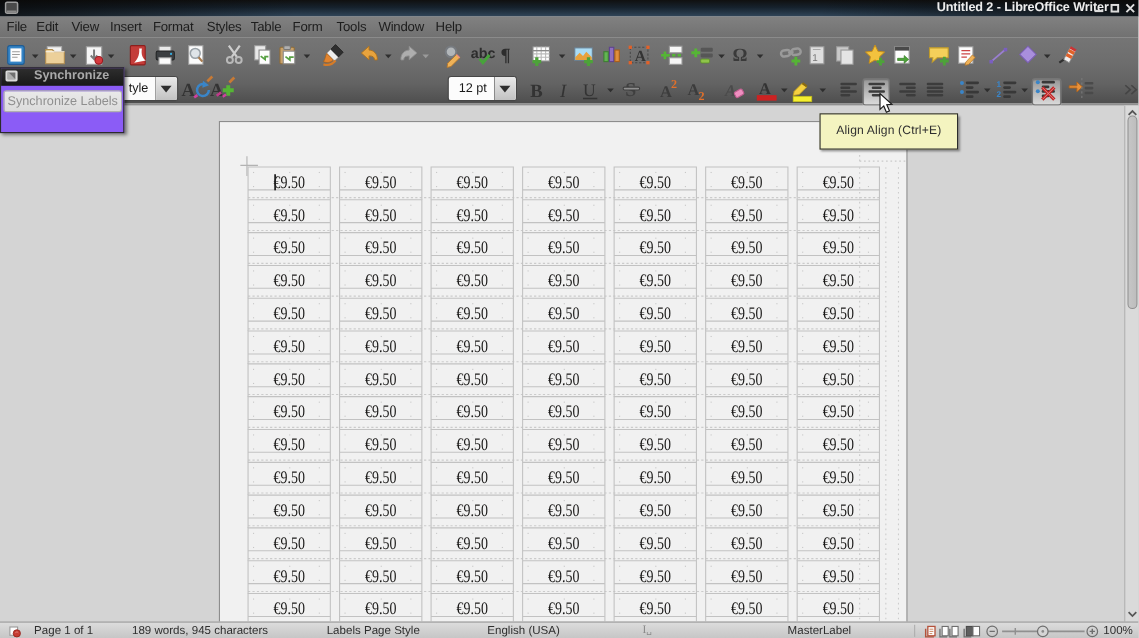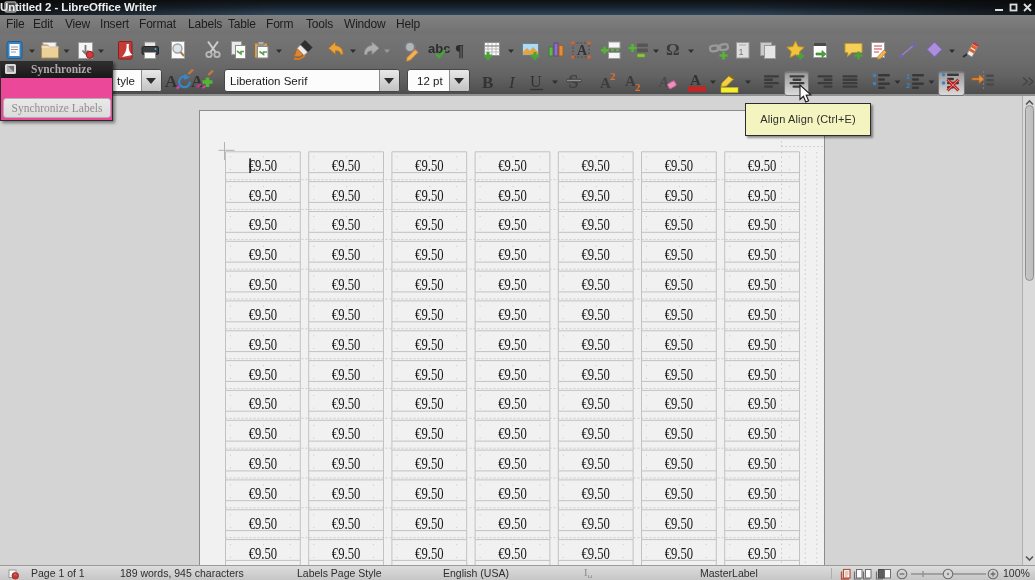--- a/index.html
+++ b/index.html
@@ -1,21 +1,21 @@
 <!DOCTYPE html>
 <html><head><meta charset="utf-8"><title>Untitled 2 - LibreOffice Writer</title>
 <style>
 * { margin:0; padding:0; box-sizing:border-box; }
 html,body { width:1035px; height:580px; overflow:hidden; }
 body { font-family:"Liberation Sans", sans-serif; position:relative; background:#d4d4d4; }
 #titlebar { position:absolute; left:0; top:0; width:1035px; height:15px;
   background:linear-gradient(90deg, rgba(8,8,8,0.75), rgba(8,8,8,0) 26%, rgba(8,8,8,0) 72%, rgba(8,8,8,0.75)),
              linear-gradient(180deg, #101010 0%, #16222d 45%, #31465a 100%);
   color:#ededed; }
-#titlebar .t { position:absolute; left:0; width:1008px; top:1px; text-align:left; font-size:11.5px; font-weight:bold; letter-spacing:-0.1px; }
+#titlebar .t { position:absolute; left:0; width:1008px; top:1px; text-align:right; font-size:11.5px; font-weight:bold; letter-spacing:-0.1px; }
 #menubar { position:absolute; left:0; top:15px; width:1035px; height:19px;
   background:linear-gradient(180deg,#818181,#717171); color:#1d1d1d; font-size:12px; letter-spacing:-0.2px; }
 #toolbars { position:absolute; left:0; top:34px; width:1035px; height:62px;
   background:linear-gradient(180deg,#757575 0%, #6d6d6d 40%, #636363 70%, #4e4e4e 100%);
   border-bottom:2px solid #909090;padding-left:14px; }
 #tb1 { position:absolute; left:0; top:0; }
 #tb2 { position:absolute; left:0; top:30px; }
 .combo { position:absolute; top:35px; height:23px; background:#fcfcfc; border:1px solid #464646; border-radius:3px; overflow:hidden; }
 .combo .txt { position:absolute; left:5px; top:5px; font-size:11.5px; letter-spacing:0; color:#1a1a1a; white-space:nowrap; }
 .combo .btn { position:absolute; right:0; top:0; bottom:0; width:20px; background:linear-gradient(180deg,#e9e9e9,#c2c2c2);
@@ -24,27 +24,27 @@
 .pressedbtn { position:absolute; top:37px; height:25px; background:linear-gradient(180deg,#979797,#b5b5b5 45%,#dadada);
   border:1px solid #757575; border-radius:3px; box-shadow:0 1px 0 rgba(255,255,255,0.25), inset 0 1px 1px rgba(0,0,0,0.2); }
 #docarea { position:absolute; left:0; top:96px; width:1035px; height:469px; background:#d4d4d4; }
 #vscroll { position:absolute; right:0; top:0; width:13px; height:469px; background:#dadada; border-left:1px solid #b0b0b0; }
 #vthumb { position:absolute; left:1.5px; top:9px; width:9px; height:176px; background:linear-gradient(90deg,#c6c6c6,#bdbdbd); border:1px solid #8f8f8f; border-radius:5px; }
 #statusbar { position:absolute; left:0; top:565px; width:1035px; height:15px;
   background:linear-gradient(180deg,#dcdcdc,#c6c6c6); border-top:1px solid #9b9b9b;
   font-size:10.5px; color:#2e2e2e; }
 #statusbar span { top:1px; white-space:nowrap; }
 #syncwin { position:absolute; left:0px; top:61px; width:113px; height:60px; z-index:50;
-  background:#ec4899; border:1px solid #2c2c2c; box-shadow:2px 2px 3px rgba(0,0,0,0.45);font-family:Liberation Serif, serif; }
+  background:#8b5cf6; border:1px solid #2c2c2c; box-shadow:2px 2px 3px rgba(0,0,0,0.45); }
 #syncwin .tbar { position:absolute; left:0; top:0; right:0; height:16px; background:linear-gradient(180deg,#2e2e2e,#181818); }
 #syncwin .tbar .tt { position:absolute; left:30px; top:0.5px; font-size:11.5px; font-weight:bold; color:#a9a9a9; }
 #syncwin .tbar .ic { position:absolute; left:4px; top:2px; width:11px; height:10px; border:2px solid #dadada; border-radius:1.5px; background:#707070; }
 #syncwin .tbar .ic:after { content:""; position:absolute; left:0; bottom:0; width:0; height:0; border-left:7px solid #adadad; border-top:7px solid transparent; }
 #syncbtn { position:absolute; left:2px; top:20px; width:108px; height:20px; background:linear-gradient(180deg,#e9e9e9,#dcdcdc);
-  border:1px solid #b0b0b0; border-radius:3px; font-size:11.5px; color:#8f8f8f; text-align:center; line-height:19.5px;margin-top:16px; }
+  border:1px solid #b0b0b0; border-radius:3px; font-size:11.5px; color:#8f8f8f; text-align:center; line-height:19.5px; }
 #tooltip { position:absolute; left:745px; top:103px; width:126px; height:33px; z-index:55;
   background:#f4f4c0; border:1px solid #2c2c2c; box-shadow:1.5px 2px 2px rgba(0,0,0,0.4);
   font-size:11px; letter-spacing:0.15px; color:#2e2e2e; text-align:center; line-height:31px; }
 #winbtns { position:absolute; right:0px; top:2px; width:42px; height:11px; }
 </style></head>
 <body>
 <div id="titlebar">
   <svg width="16" height="13" viewBox="0 0 16 13" style="position:absolute;left:4px;top:1px;">
     <rect x="1" y="1" width="11" height="10" rx="1.5" fill="#4a4a4a" stroke="#9d9d9d" stroke-width="1.4"></rect>
     <path d="M2 8.5 h9 v2 h-9 z" fill="#8a8a8a"></path>
@@ -55,21 +55,21 @@
     <rect x="17.5" y="2.5" width="6" height="6" fill="none" stroke="#dcdcdc" stroke-width="1.8"></rect>
     <path d="M31 2 l7 7 M38 2 l-7 7" stroke="#dcdcdc" stroke-width="1.8"></path>
   </svg>
 </div>
 <div id="menubar">
     <span style="position:absolute;left:6px;top:0;line-height:19px;">File</span>
     <span style="position:absolute;left:33px;top:0;line-height:19px;">Edit</span>
     <span style="position:absolute;left:65px;top:0;line-height:19px;">View</span>
     <span style="position:absolute;left:100px;top:0;line-height:19px;">Insert</span>
     <span style="position:absolute;left:139px;top:0;line-height:19px;">Format</span>
-    <span style="position:absolute;left:188px;top:0;line-height:19px;">Labels</span>
+    <span style="position:absolute;left:188px;top:0;line-height:19px;">Styles</span>
     <span style="position:absolute;left:228px;top:0;line-height:19px;">Table</span>
     <span style="position:absolute;left:266px;top:0;line-height:19px;">Form</span>
     <span style="position:absolute;left:306px;top:0;line-height:19px;">Tools</span>
     <span style="position:absolute;left:344px;top:0;line-height:19px;">Window</span>
     <span style="position:absolute;left:396px;top:0;line-height:19px;">Help</span>
   </div>
 <div id="toolbars">
   <div class="pressedbtn" style="left:784px;width:25px;"></div>
   <div class="pressedbtn" style="left:938px;width:27px;"></div>
   <div id="tb1"><svg width="1035" height="30" viewBox="0 0 1035 30">
@@ -249,24 +249,20 @@
         <path d="M947.5 15.5 l11 11 M958.5 15.5 l-11 11" stroke="#f0dddd" stroke-width="0.9" opacity="0.55"></path>
         <path d="M972 14 h7 v-3.5 l5 4.5 -5 4.5 v-3.5 h-7 z" fill="#e8913a" stroke="#b2631a" stroke-width="0.8"></path>
         <rect x="986" y="10.5" width="8" height="2.4" rx="1" fill="#4a4a4a"></rect>
         <rect x="986" y="14.9" width="8" height="2.4" rx="1" fill="#4a4a4a"></rect>
         <rect x="986" y="19.3" width="8" height="2.4" rx="1" fill="#4a4a4a"></rect>
         <path d="M983.5 7 v18" stroke="#7a7a7a" stroke-width="1" stroke-dasharray="2,2"></path>
         <path d="M1023 13.5 l4.5 4 -4.5 4 M1028.5 13.5 l4.5 4 -4.5 4" stroke="#454545" stroke-width="1.5" fill="none"></path>
       </svg></div>
   <div class="combo" style="left:-60px;width:222px;">
       <span class="txt" style="left:176px;">tyle</span>
-      <span class="btn"></span>
-    </div>
-  <div class="combo" style="left:224px;width:176px;">
-      <span class="txt">Liberation Serif</span>
       <span class="btn"></span>
     </div>
   <div class="combo" style="left:407px;width:63px;">
       <span class="txt" style="left:9px;">12 pt</span>
       <span class="btn"></span>
     </div>
 </div>
 <div id="docarea">
   <svg width="1035" height="469" viewBox="0 0 1035 469">
       <rect x="199.5" y="14.5" width="625" height="459" fill="#f1f1f1" stroke="#8d8d8d" stroke-width="1"></rect>
@@ -1186,21 +1182,21 @@
     <svg width="22" height="16" viewBox="0 0 22 16" style="position:absolute;left:6px;top:0;">
       <rect x="3" y="4" width="7" height="7.5" fill="#fdfdfd" stroke="#9a9a9a"></rect>
       <circle cx="9.3" cy="9.8" r="3.3" fill="#c53a31" stroke="#8f201a" stroke-width="0.7"></circle>
       <path d="M8 9.2 a1.6 1.6 0 0 1 2.6 0" stroke="#e8908a" stroke-width="0.8" fill="none"></path>
     </svg>
     <span style="position:absolute;left:31px;">Page 1 of 1</span>
     <span style="position:absolute;left:120px;">189 words, 945 characters</span>
     <span style="position:absolute;left:297px;">Labels Page Style</span>
     <span style="position:absolute;left:443px;">English (USA)</span>
     <span style="position:absolute;left:584px;color:#8a8a8a;font-family:'Liberation Serif',serif;">I<span style="font-size:8px;">␣</span></span>
-    <span style="position:absolute;left:700px;">MasterLabel</span>
+    <span style="position:absolute;left:716px;">MasterLabel</span>
     <svg width="60" height="16" viewBox="0 0 60 16" style="position:absolute;left:838px;top:0;">
       <path d="M3.5 5.5 v7.5 h7.5" fill="none" stroke="#b4513a" stroke-width="1.3"></path>
       <rect x="5.5" y="3.5" width="6.5" height="8.5" fill="#fdfdfd" stroke="#b4513a" stroke-width="1.2"></rect>
       <path d="M7 6 h3.5 M7 8 h3.5 M7 10 h2.5" stroke="#c87a50" stroke-width="0.8"></path>
       <path d="M16.5 5.5 v7.5 h6.5 M25.5 5.5 v7.5 h6.5" fill="none" stroke="#6e6e6e" stroke-width="1.2"></path>
       <rect x="18.5" y="3.5" width="5.5" height="8.5" fill="#fdfdfd" stroke="#6e6e6e"></rect>
       <rect x="27.5" y="3.5" width="5.5" height="8.5" fill="#fdfdfd" stroke="#6e6e6e"></rect>
       <path d="M38.5 5.5 v7.5 h6.5" fill="none" stroke="#6e6e6e" stroke-width="1.2"></path>
       <rect x="40.5" y="3.5" width="6" height="8.5" fill="#5f5f5f" stroke="#4a4a4a"></rect>
       <rect x="46.5" y="3.5" width="6" height="8.5" fill="#fdfdfd" stroke="#6e6e6e"></rect>

